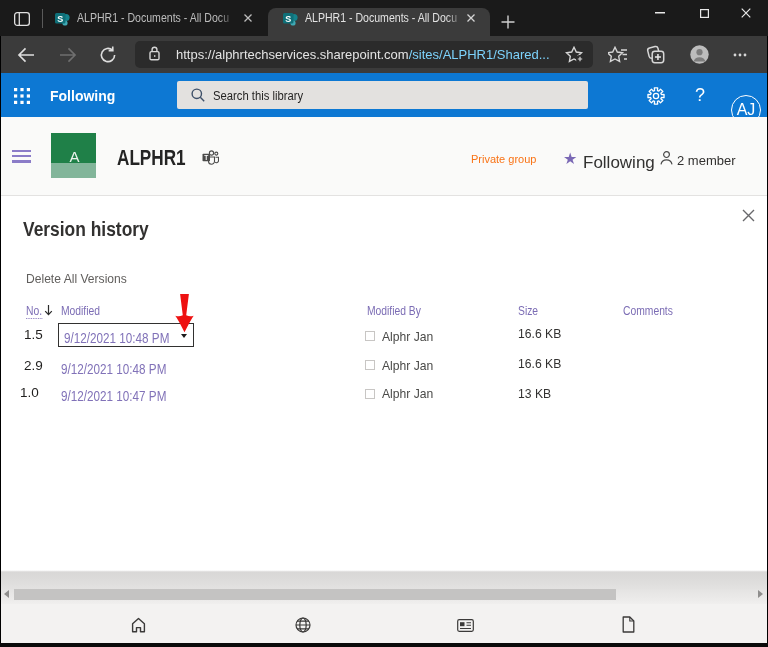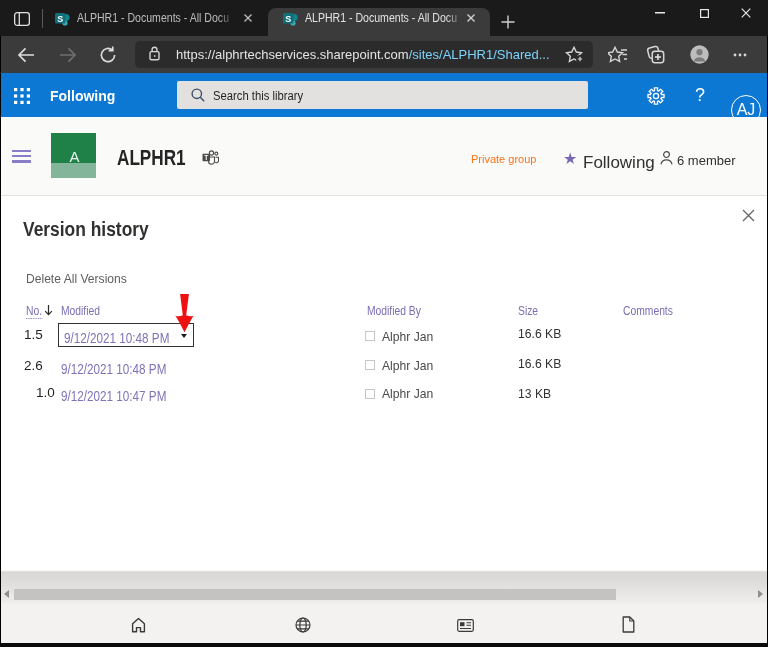--- a/index.html
+++ b/index.html
@@ -190,21 +190,21 @@
   <rect x="0.5" y="3.8" width="7.5" height="7.5" rx="0.8" fill="#4a4a4a"></rect>
   <text x="4.2" y="9.8" font-size="6.5" fill="#fff" text-anchor="middle" font-family="Liberation Sans" font-weight="bold">T</text>
 </svg>
 <div class="abs" style="left:471px;top:153px;font-size:11px;color:#f97316;">Private group</div>
 <div class="abs" style="left:563px;top:149px;font-size:16px;color:#7a68b5;">★</div>
 <div class="abs" style="left:583px;top:153px;font-size:17px;color:#323130;">Following</div>
 <svg class="abs" style="left:660px;top:151px" width="13" height="14" viewBox="0 0 13 14">
   <circle cx="6.5" cy="3.6" r="2.9" fill="none" stroke="#4a4a4a" stroke-width="1.2"></circle>
   <path d="M1 13.4 a5.6 5.6 0 0 1 11 0" fill="none" stroke="#4a4a4a" stroke-width="1.2"></path>
 </svg>
-<div class="abs" style="left:677px;top:153px;font-size:13px;color:#323130;">6 member</div>
+<div class="abs" style="left:677px;top:153px;font-size:13px;color:#323130;">2 member</div>
 
 <div class="abs" id="dialog"></div>
 <div class="abs sx87" style="left:23px;top:218px;font-size:20px;font-weight:bold;color:#323130;">Version history</div>
 <svg class="abs" style="left:742px;top:209px" width="13" height="13" viewBox="0 0 13 13">
   <path d="M1 1 L12 12 M12 1 L1 12" stroke="#68686b" stroke-width="1.4"></path>
 </svg>
 <div class="abs sx93" style="left:26px;top:271px;font-size:13px;color:#605e5c;">Delete All Versions</div>
 
 <div class="abs hdr" style="left:26px;top:304px;border-bottom:1px dotted #7e6eb8;">No.</div>
 <svg class="abs" style="left:44px;top:305px" width="9" height="11" viewBox="0 0 9 11">
@@ -217,24 +217,24 @@
 
 <div class="abs" style="left:24px;top:327px;font-size:13.5px;color:#201f1e;">1.5</div>
 <div class="abs" style="left:58px;top:323px;width:136px;height:24px;border:1px solid #323130;"></div>
 <div class="abs purple sx78" style="left:64px;top:329px;font-size:15px;">9/12/2021 10:48 PM</div>
 <div class="abs" style="left:181px;top:334px;width:0;height:0;border-left:3.5px solid transparent;border-right:3.5px solid transparent;border-top:4.5px solid #1b1b1b;"></div>
 
 <svg class="abs" style="left:174px;top:294px" width="22" height="39" viewBox="0 0 22 39">
   <path d="M6.1 0 L14.9 0 L12.2 21.3 Q16.1 23.1 19.7 21.7 Q17 25.3 10.5 38.3 Q4 25.3 1.3 21.7 Q4.9 23.1 8.8 21.3 Z" fill="#ee1111"></path>
 </svg>
 
-<div class="abs" style="left:24px;top:358px;font-size:13.5px;color:#201f1e;">2.6</div>
+<div class="abs" style="left:24px;top:358px;font-size:13.5px;color:#201f1e;">2.9</div>
 <div class="abs purple sx78" style="left:61px;top:359.5px;font-size:15px;">9/12/2021 10:48 PM</div>
 
-<div class="abs" style="left:36px;top:385px;font-size:13.5px;color:#201f1e;">1.0</div>
+<div class="abs" style="left:20px;top:385px;font-size:13.5px;color:#201f1e;">1.0</div>
 <div class="abs purple sx78" style="left:61px;top:386.5px;font-size:15px;">9/12/2021 10:47 PM</div>
 
 <div class="abs" style="left:365px;top:331px;width:10px;height:10px;border:1px solid #c8c6c4;background:#fff;"></div>
 <div class="abs sx90" style="left:382px;top:329px;font-size:13.5px;color:#4a4a48;">Alphr Jan</div>
 <div class="abs" style="left:365px;top:360px;width:10px;height:10px;border:1px solid #c8c6c4;background:#fff;"></div>
 <div class="abs sx90" style="left:382px;top:358px;font-size:13.5px;color:#4a4a48;">Alphr Jan</div>
 <div class="abs" style="left:365px;top:388.5px;width:10px;height:10px;border:1px solid #c8c6c4;background:#fff;"></div>
 <div class="abs sx90" style="left:382px;top:386px;font-size:13.5px;color:#4a4a48;">Alphr Jan</div>
 
 <div class="abs sx90" style="left:518px;top:325.5px;font-size:13.5px;color:#323130;">16.6 KB</div>

